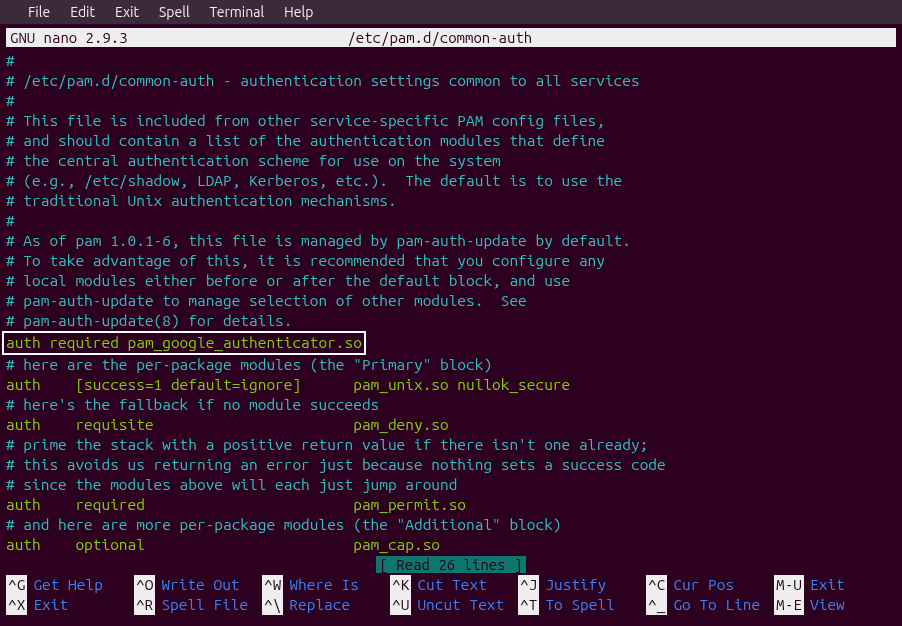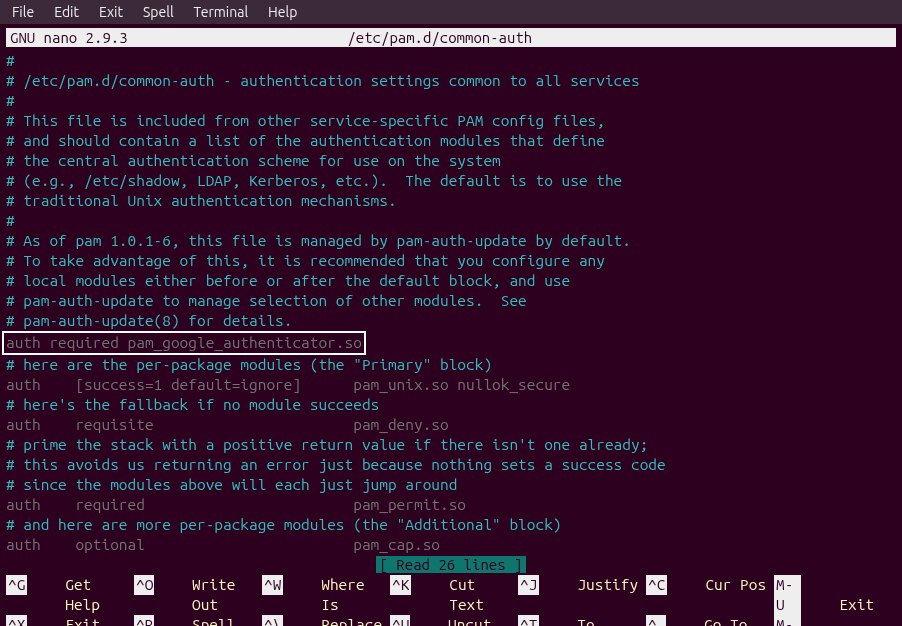--- a/index.html
+++ b/index.html
@@ -8,21 +8,21 @@
     font-family: "Ubuntu Mono", "DejaVu Sans Mono", monospace;
     font-size: 15px;
     color: #eeeeee;
     width: 902px;
     height: 626px;
     overflow: hidden;
     line-height: 1.3;
   }
   .menubar {
     background: #3c2a3a;
-    padding: 2px 4px;
+    padding: 2px 20px;
     display: flex;
     gap: 4px;
     height: 24px;
     align-items: center;
   }
   .menubar .menu-item {
     color: #eeeeee;
     padding: 1px 8px;
     font-family: "Ubuntu", sans-serif;
     font-size: 14px;
@@ -41,21 +41,21 @@
   .titlebar .left { flex: 0 0 auto; }
   .titlebar .center { flex: 1; text-align: center; margin-left: -140px; }
   .editor {
     padding: 4px 6px 0 6px;
     white-space: pre;
     font-family: "Ubuntu Mono","DejaVu Sans Mono", monospace;
     font-size: 15.5px;
     line-height: 20px;
   }
   .comment { color: #34bfbf; } 
-  .plain { color: #737373; }
+  .plain { color: #84cc16; }
   .highlight-box {
     border: 2px solid #ffffff;
     display: inline-block;
     padding: 0 2px;
     margin-left: -4px;
   }
   .statusline {
     text-align: center;
     margin-top: 0px;
   }
@@ -80,21 +80,21 @@
   .shortcut-cell.c7 { width: 100px; align-items: flex-end; }
   .key {
     background: #eeeeee;
     color: #2c001e;
     padding: 0 2px;
     margin-right: 6px;
     display: inline-block;
     min-width: 20px;
     text-align: left;
   }
-  .label { color: #fef9c3; margin-left: 32px; }
+  .label { color: #3b82f6; }
 </style>
 </head>
 <body>
 
 <div class="menubar">
   <span class="menu-item">File</span>
   <span class="menu-item">Edit</span>
   <span class="menu-item">Exit</span>
   <span class="menu-item">Spell</span>
   <span class="menu-item">Terminal</span>

